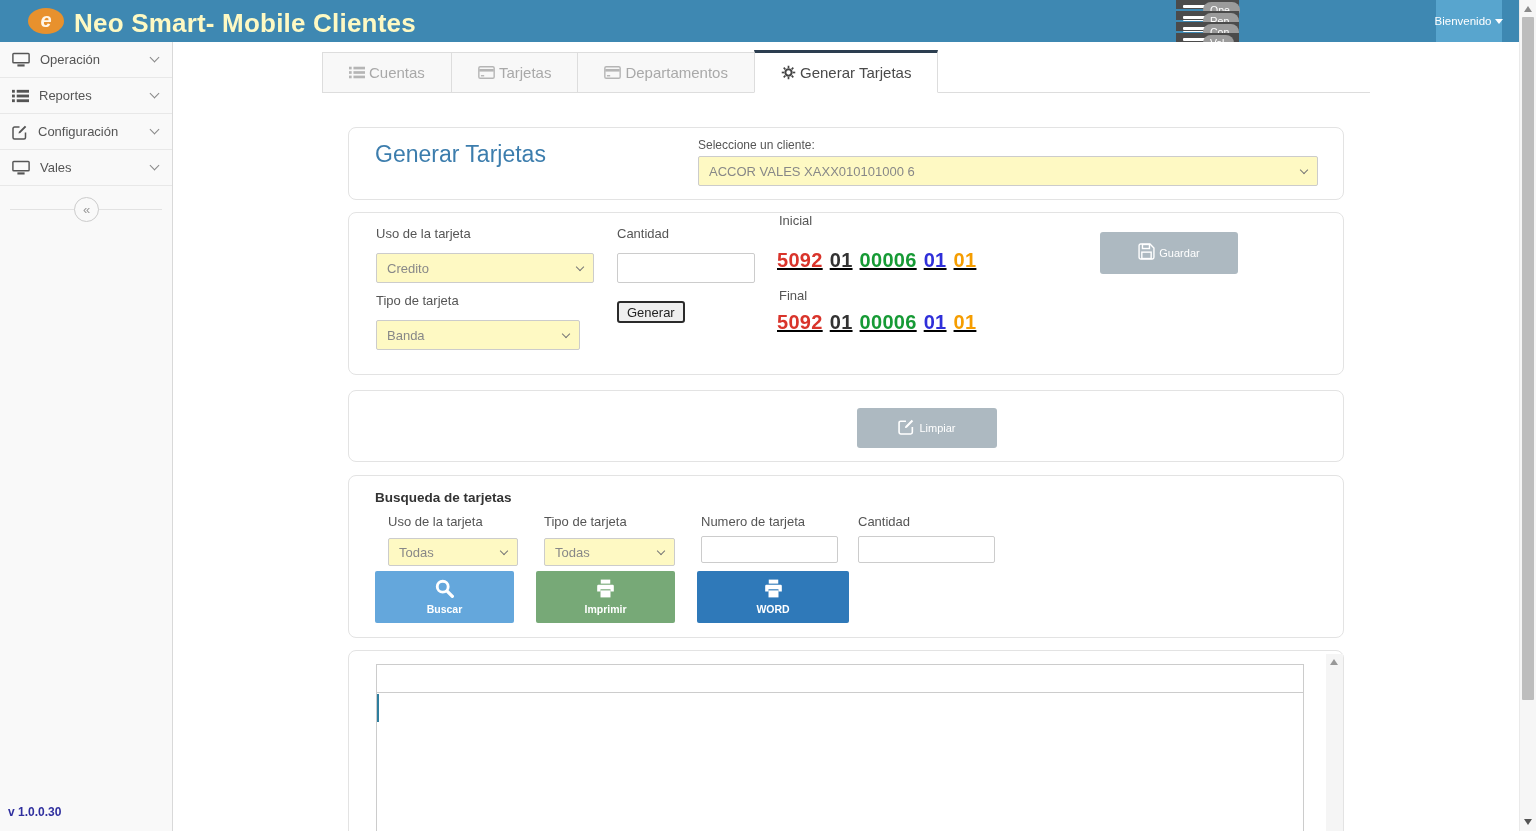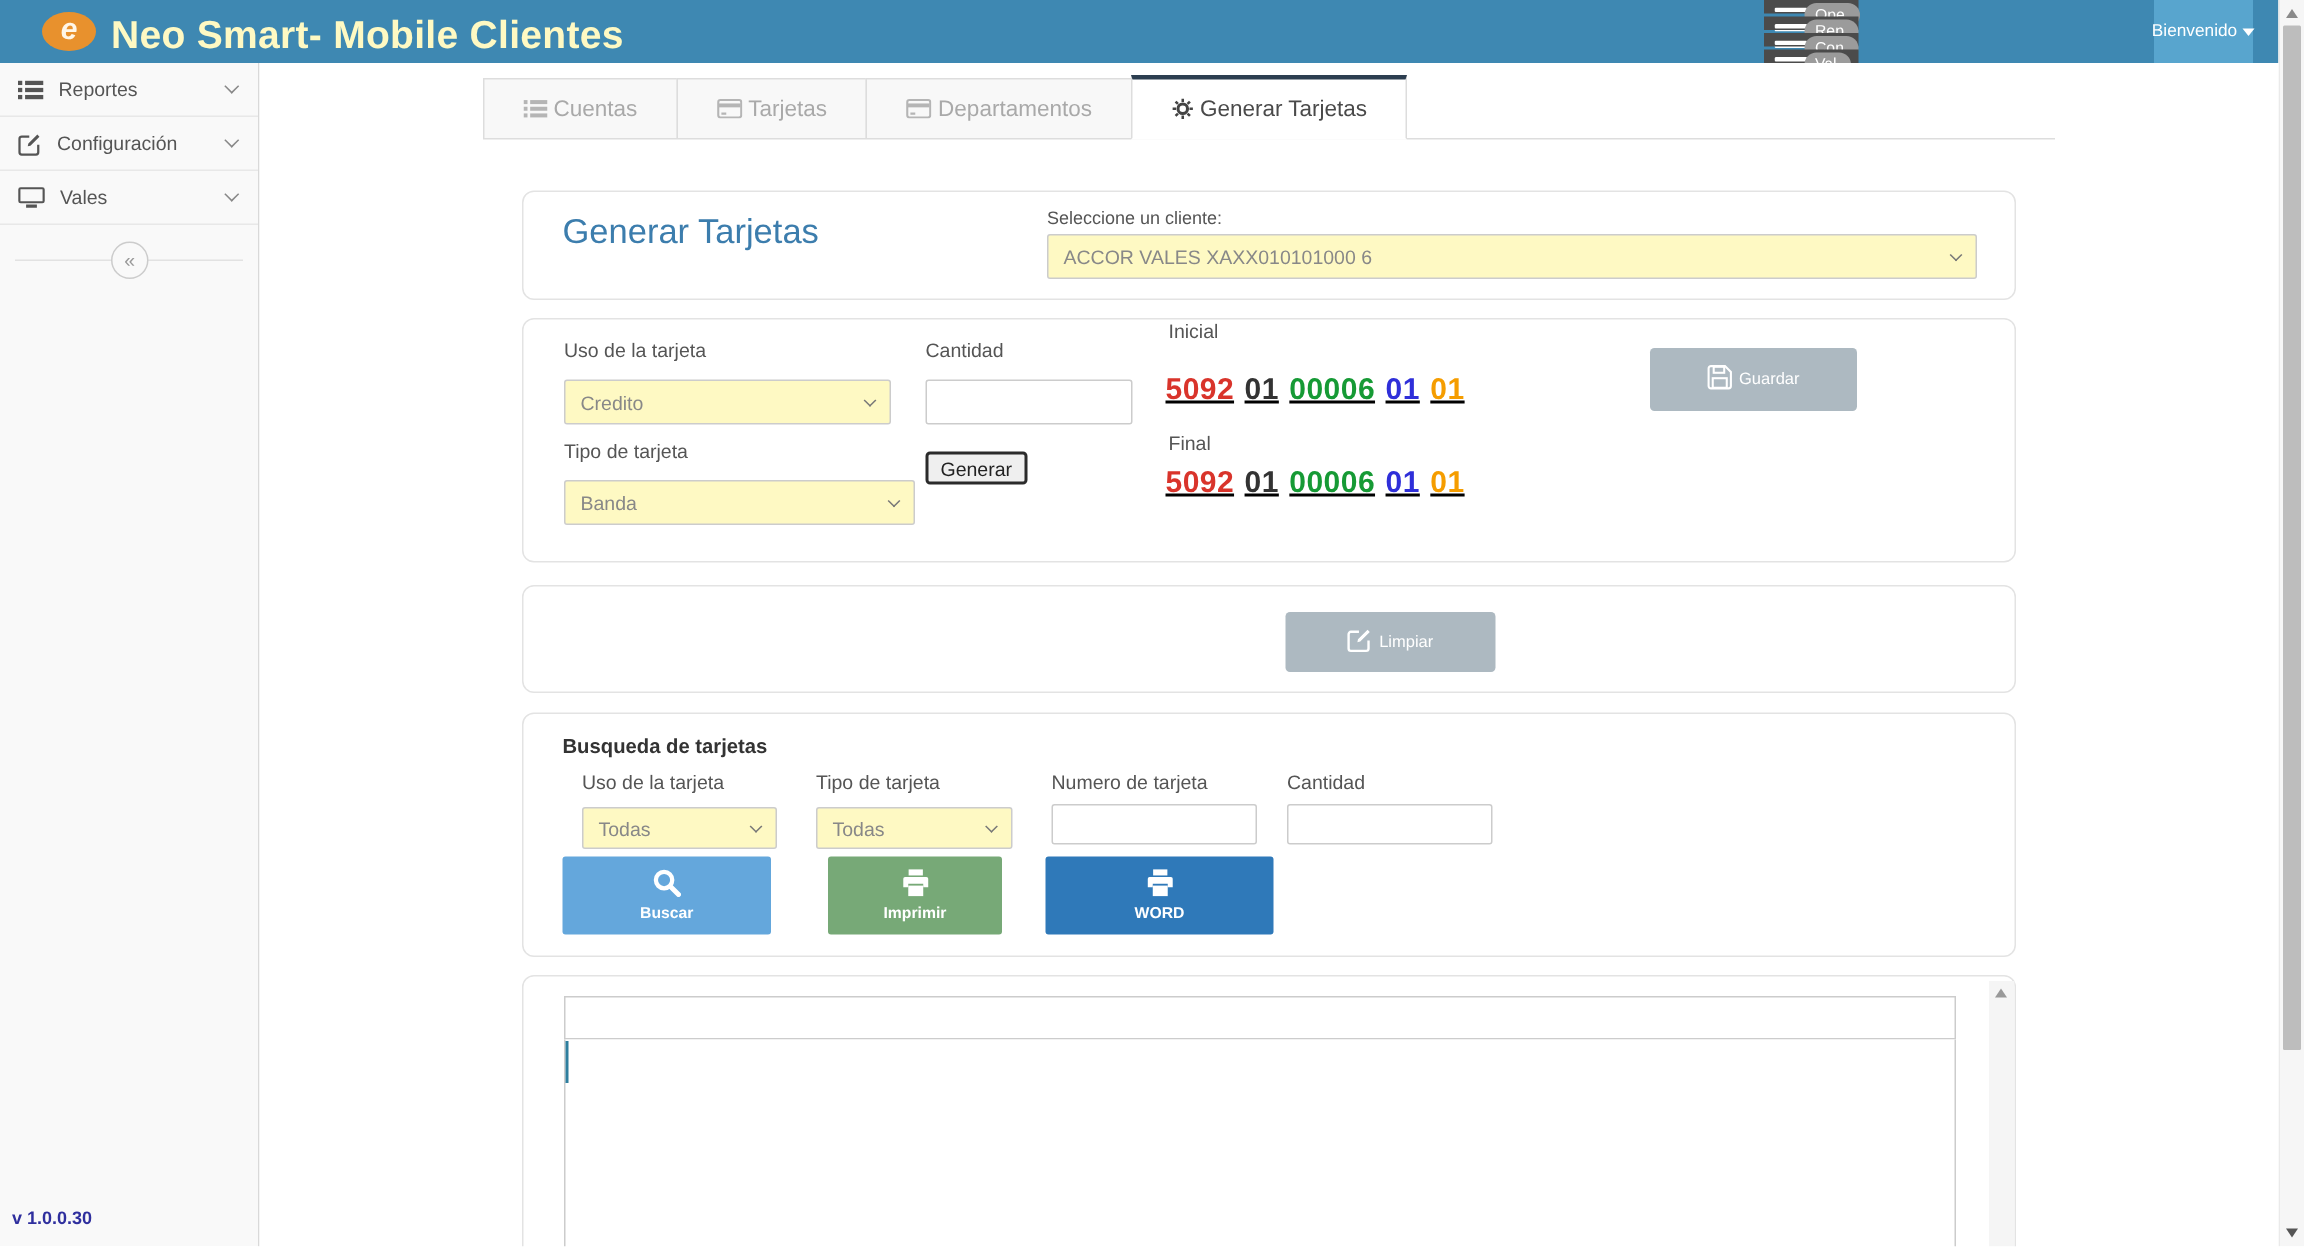--- a/index.html
+++ b/index.html
@@ -166,20 +166,30 @@
 
   <div class="page-scrollbar">
     <span class="sb-arrow sb-up"></span>
     <span class="sb-thumb"></span>
     <span class="sb-arrow sb-down"></span>
   </div>
 
   <div class="sidebar">
     <div class="side-item">
       <span class="ic">
+        <svg width="18" height="15" viewBox="0 0 20 16" fill="none" stroke="currentColor" stroke-width="1.6">
+            <rect x="1" y="1.3" width="18" height="10.4" rx="1"></rect>
+            <line x1="6" y1="14.6" x2="14" y2="14.6" stroke-width="2.4"></line>
+          </svg>
+      </span>
+      <span>Operación</span>
+      <span class="chev"></span>
+    </div>
+    <div class="side-item">
+      <span class="ic">
         <svg width="17" height="14" viewBox="0 0 18 14" fill="currentColor">
             <rect x="0" y="0.5" width="3" height="3"></rect>
             <rect x="5" y="0.5" width="13" height="3"></rect>
             <rect x="0" y="5.5" width="3" height="3"></rect>
             <rect x="5" y="5.5" width="13" height="3"></rect>
             <rect x="0" y="10.5" width="3" height="3"></rect>
             <rect x="5" y="10.5" width="13" height="3"></rect>
           </svg>
       </span>
       <span>Reportes</span>
@@ -277,21 +287,21 @@
     </div>
 
     <div class="panel" id="panel-form">
       <div class="abs lbl" style="left:27px; top:13px;">Uso de la tarjeta</div>
       <div class="abs fselect" style="left:27px; top:40px; width:218px; height:30px;">
         <span>Credito</span>
         <span class="schev"></span>
       </div>
 
       <div class="abs lbl" style="left:27px; top:80px;">Tipo de tarjeta</div>
-      <div class="abs fselect" style="left:27px; top:107px; width:234px; height:30px;">
+      <div class="abs fselect" style="left:27px; top:107px; width:204px; height:30px;">
         <span>Banda</span>
         <span class="schev"></span>
       </div>
 
       <div class="abs lbl" style="left:268px; top:13px;">Cantidad</div>
       <div class="abs" style="left:268px; top:40px; width:138px; height:30px;">
         <input class="finput" value="" style="">
       </div>
 
       <button class="abs generar-btn" style="left:268px; top:88px; height:22px;">Generar</button>
@@ -358,21 +368,21 @@
       <button class="abs big-btn" style="left:26px; top:95px; width:139px; height:52px; background:#64a7dc;">
         <span>
           <svg width="19" height="19" viewBox="0 0 16 16" fill="none">
               <circle cx="6.5" cy="6.5" r="4.6" stroke="#fff" stroke-width="2.4"></circle>
               <line x1="10.2" y1="10.2" x2="14.6" y2="14.6" stroke="#fff" stroke-width="2.8" stroke-linecap="round"></line>
             </svg>
         </span>
         <span class="blabel">Buscar</span>
       </button>
 
-      <button class="abs big-btn" style="left:187px; top:95px; width:116px; height:52px; background:#77a977;margin-left:16px;">
+      <button class="abs big-btn" style="left:187px; top:95px; width:139px; height:52px; background:#77a977;">
         <span>
           <svg width="19" height="19" viewBox="0 0 16 16" fill="#fff">
               <rect x="4" y="0.5" width="8" height="3.4"></rect>
               <path d="M2 4.8h12a1 1 0 0 1 1 1v4.7h-2.8V8.6H3.8v1.9H1V5.8a1 1 0 0 1 1-1z"></path>
               <rect x="3.8" y="9.6" width="8.4" height="5.9"></rect>
             </svg>
         </span>
         <span class="blabel">Imprimir</span>
       </button>
 

